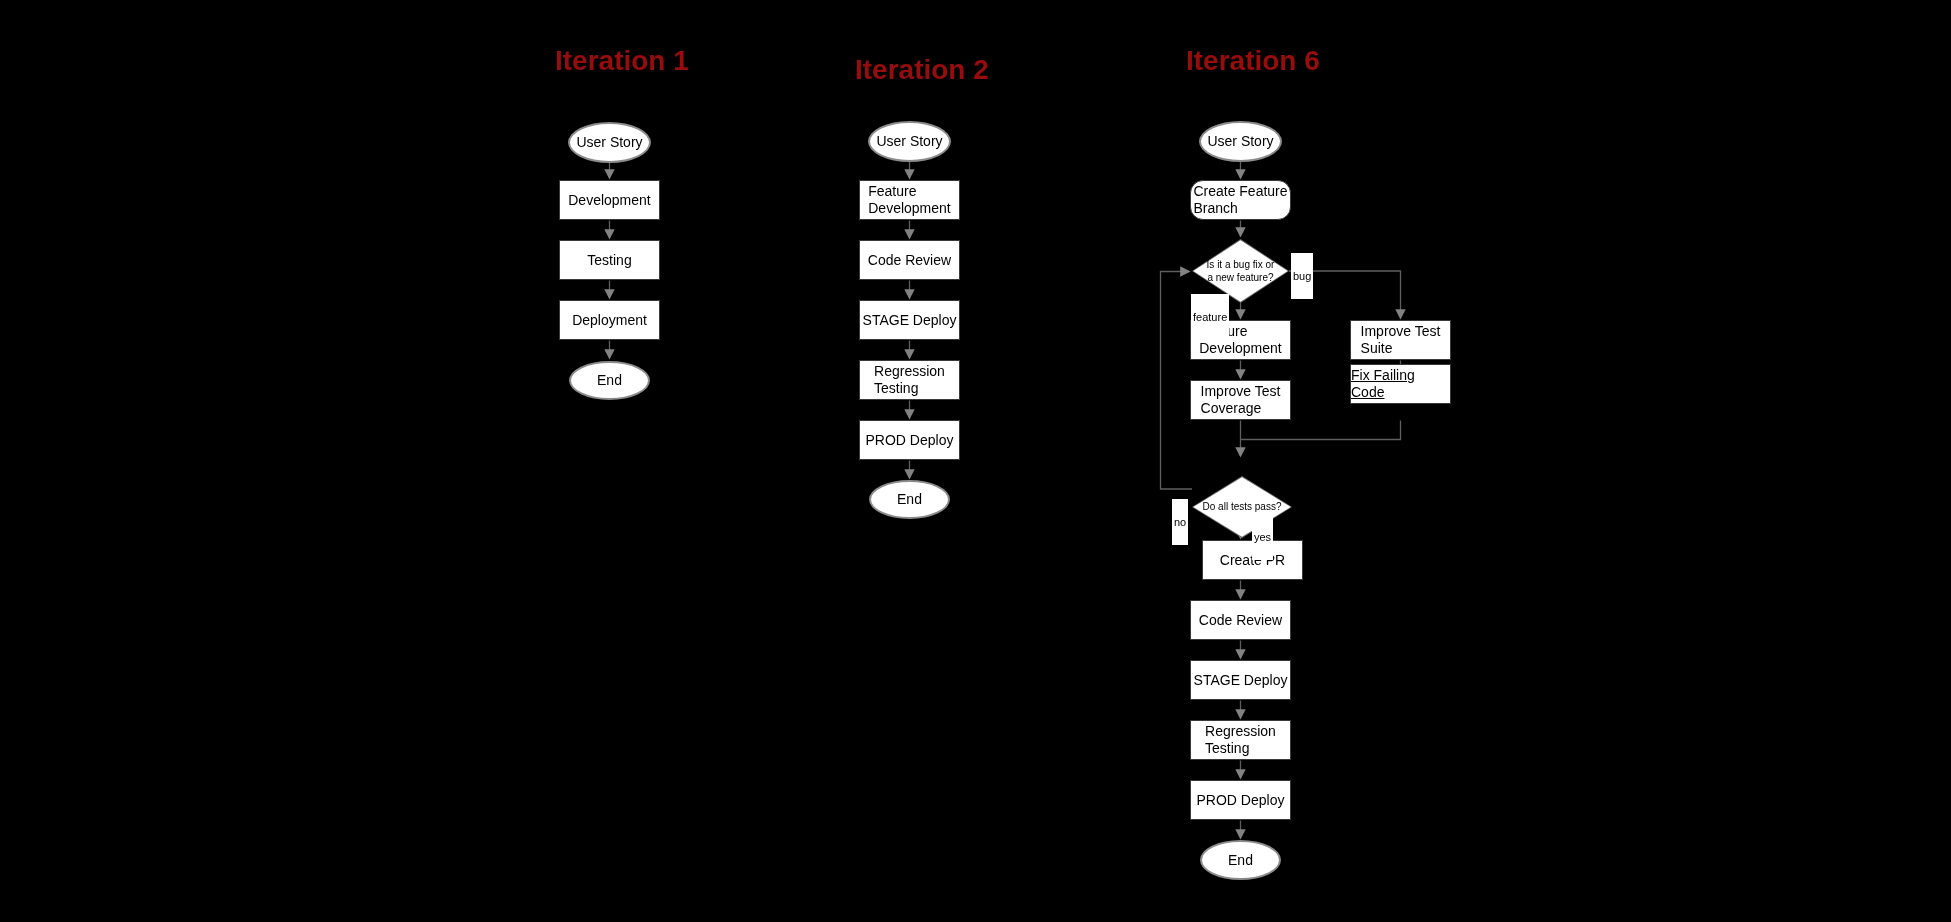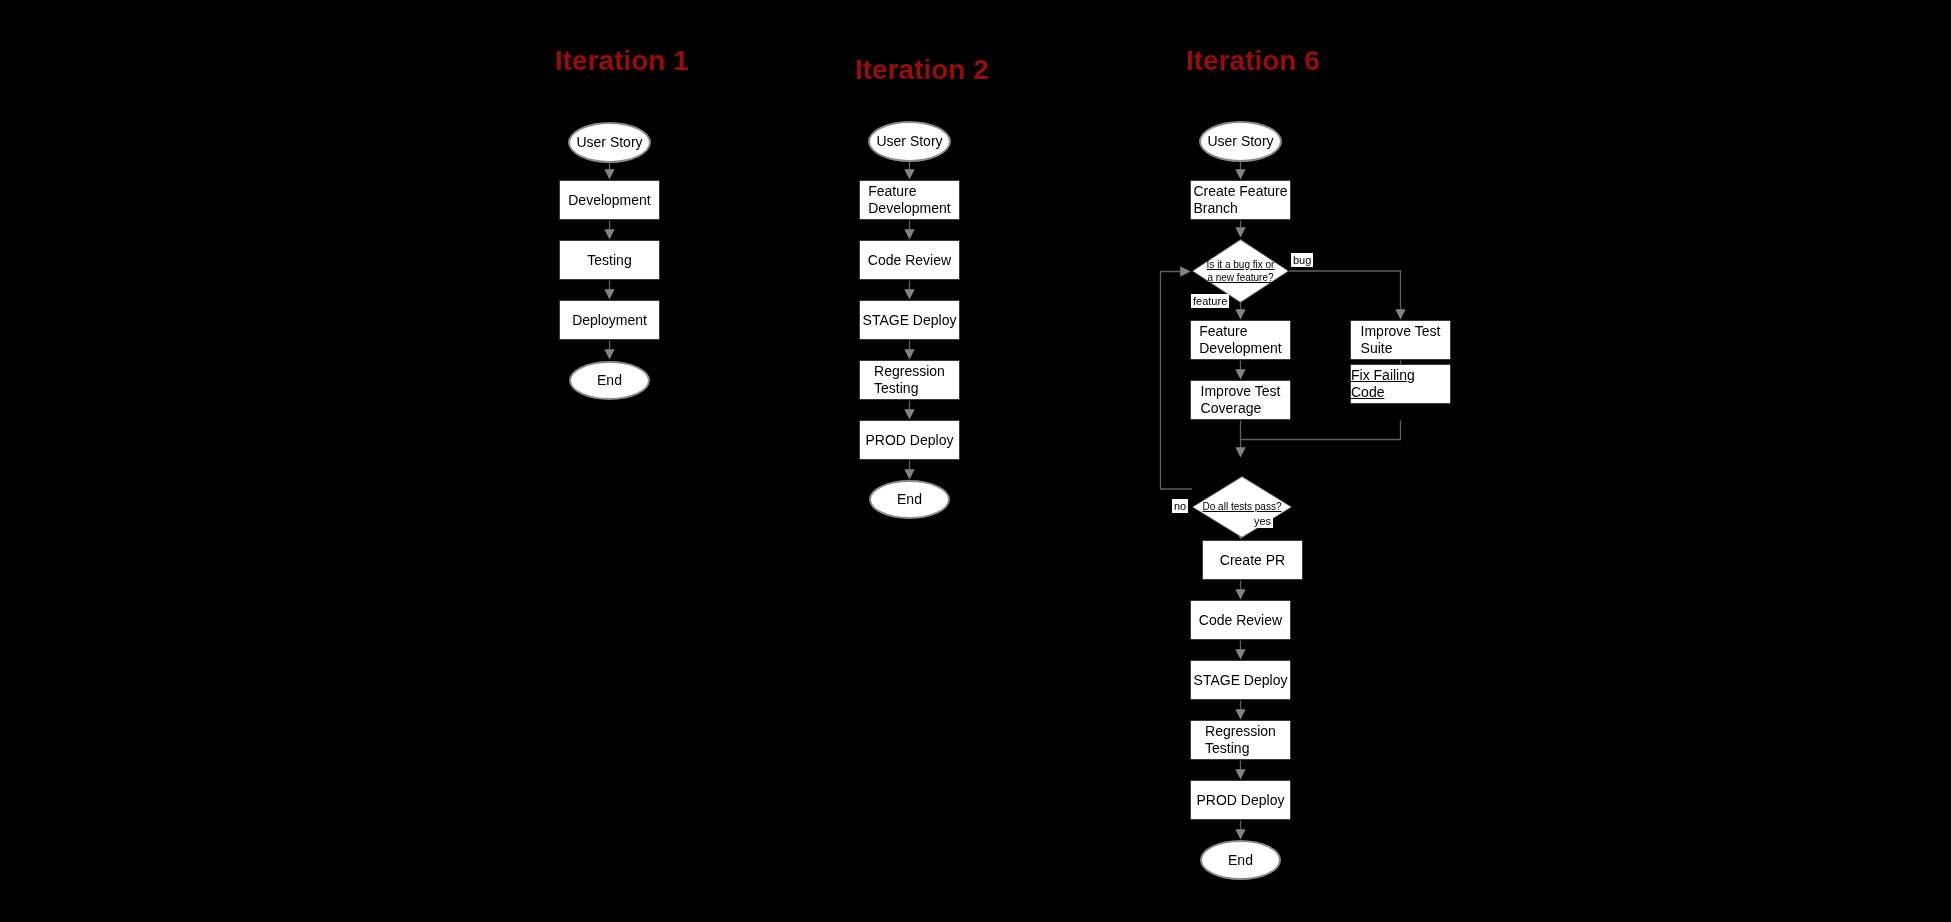--- a/index.html
+++ b/index.html
@@ -61,29 +61,28 @@
     position: absolute;
     inset: 0;
     display: flex;
     align-items: center;
     justify-content: center;
     text-align: center;
     font-size: 10px;
     line-height: 1.35;
     color: #000;
     white-space: pre-line;
-    text-decoration: underline;
   }
   .edge-chip {
     position: absolute;
     background: #ffffff;
     color: #000000;
     font-size: 11px;
     line-height: 14px;
-    padding: 0 2px;
+    padding: 16px 2px;
     z-index: 3;
     white-space: nowrap;
   }
   .connectors {
     position: absolute;
     left: 0;
     top: 0;
     z-index: 1;
   }
 </style>
@@ -144,21 +143,21 @@
   <div class="node rect" style="left:859px; top:180px;">Feature
 Development</div>
   <div class="node rect" style="left:859px; top:240px;">Code Review</div>
   <div class="node rect" style="left:859px; top:300px;">STAGE Deploy</div>
   <div class="node rect" style="left:859px; top:360px;">Regression
 Testing</div>
   <div class="node rect" style="left:859px; top:420px;">PROD Deploy</div>
   <div class="node ellipse" style="left:869px; top:480px; width:81px; height:39px;">End</div>
 
   <div class="node ellipse" style="left:1199px; top:121px; width:83px; height:41px;">User Story</div>
-  <div class="node rect" style="left:1190px; top:180px;">Create Feature
+  <div class="node rect" style="left:1190px; top:180px;border-radius:13px;">Create Feature
 Branch</div>
 
   <div class="diamond" style="left:1192px; top:239px; width:97px; height:64px;">
     <div class="d-border"></div>
     <div class="d-fill"></div>
     <div class="d-label">Is it a bug fix or
 a new feature?</div>
   </div>
 
   <div class="node rect" style="left:1190px; top:320px;">Feature

